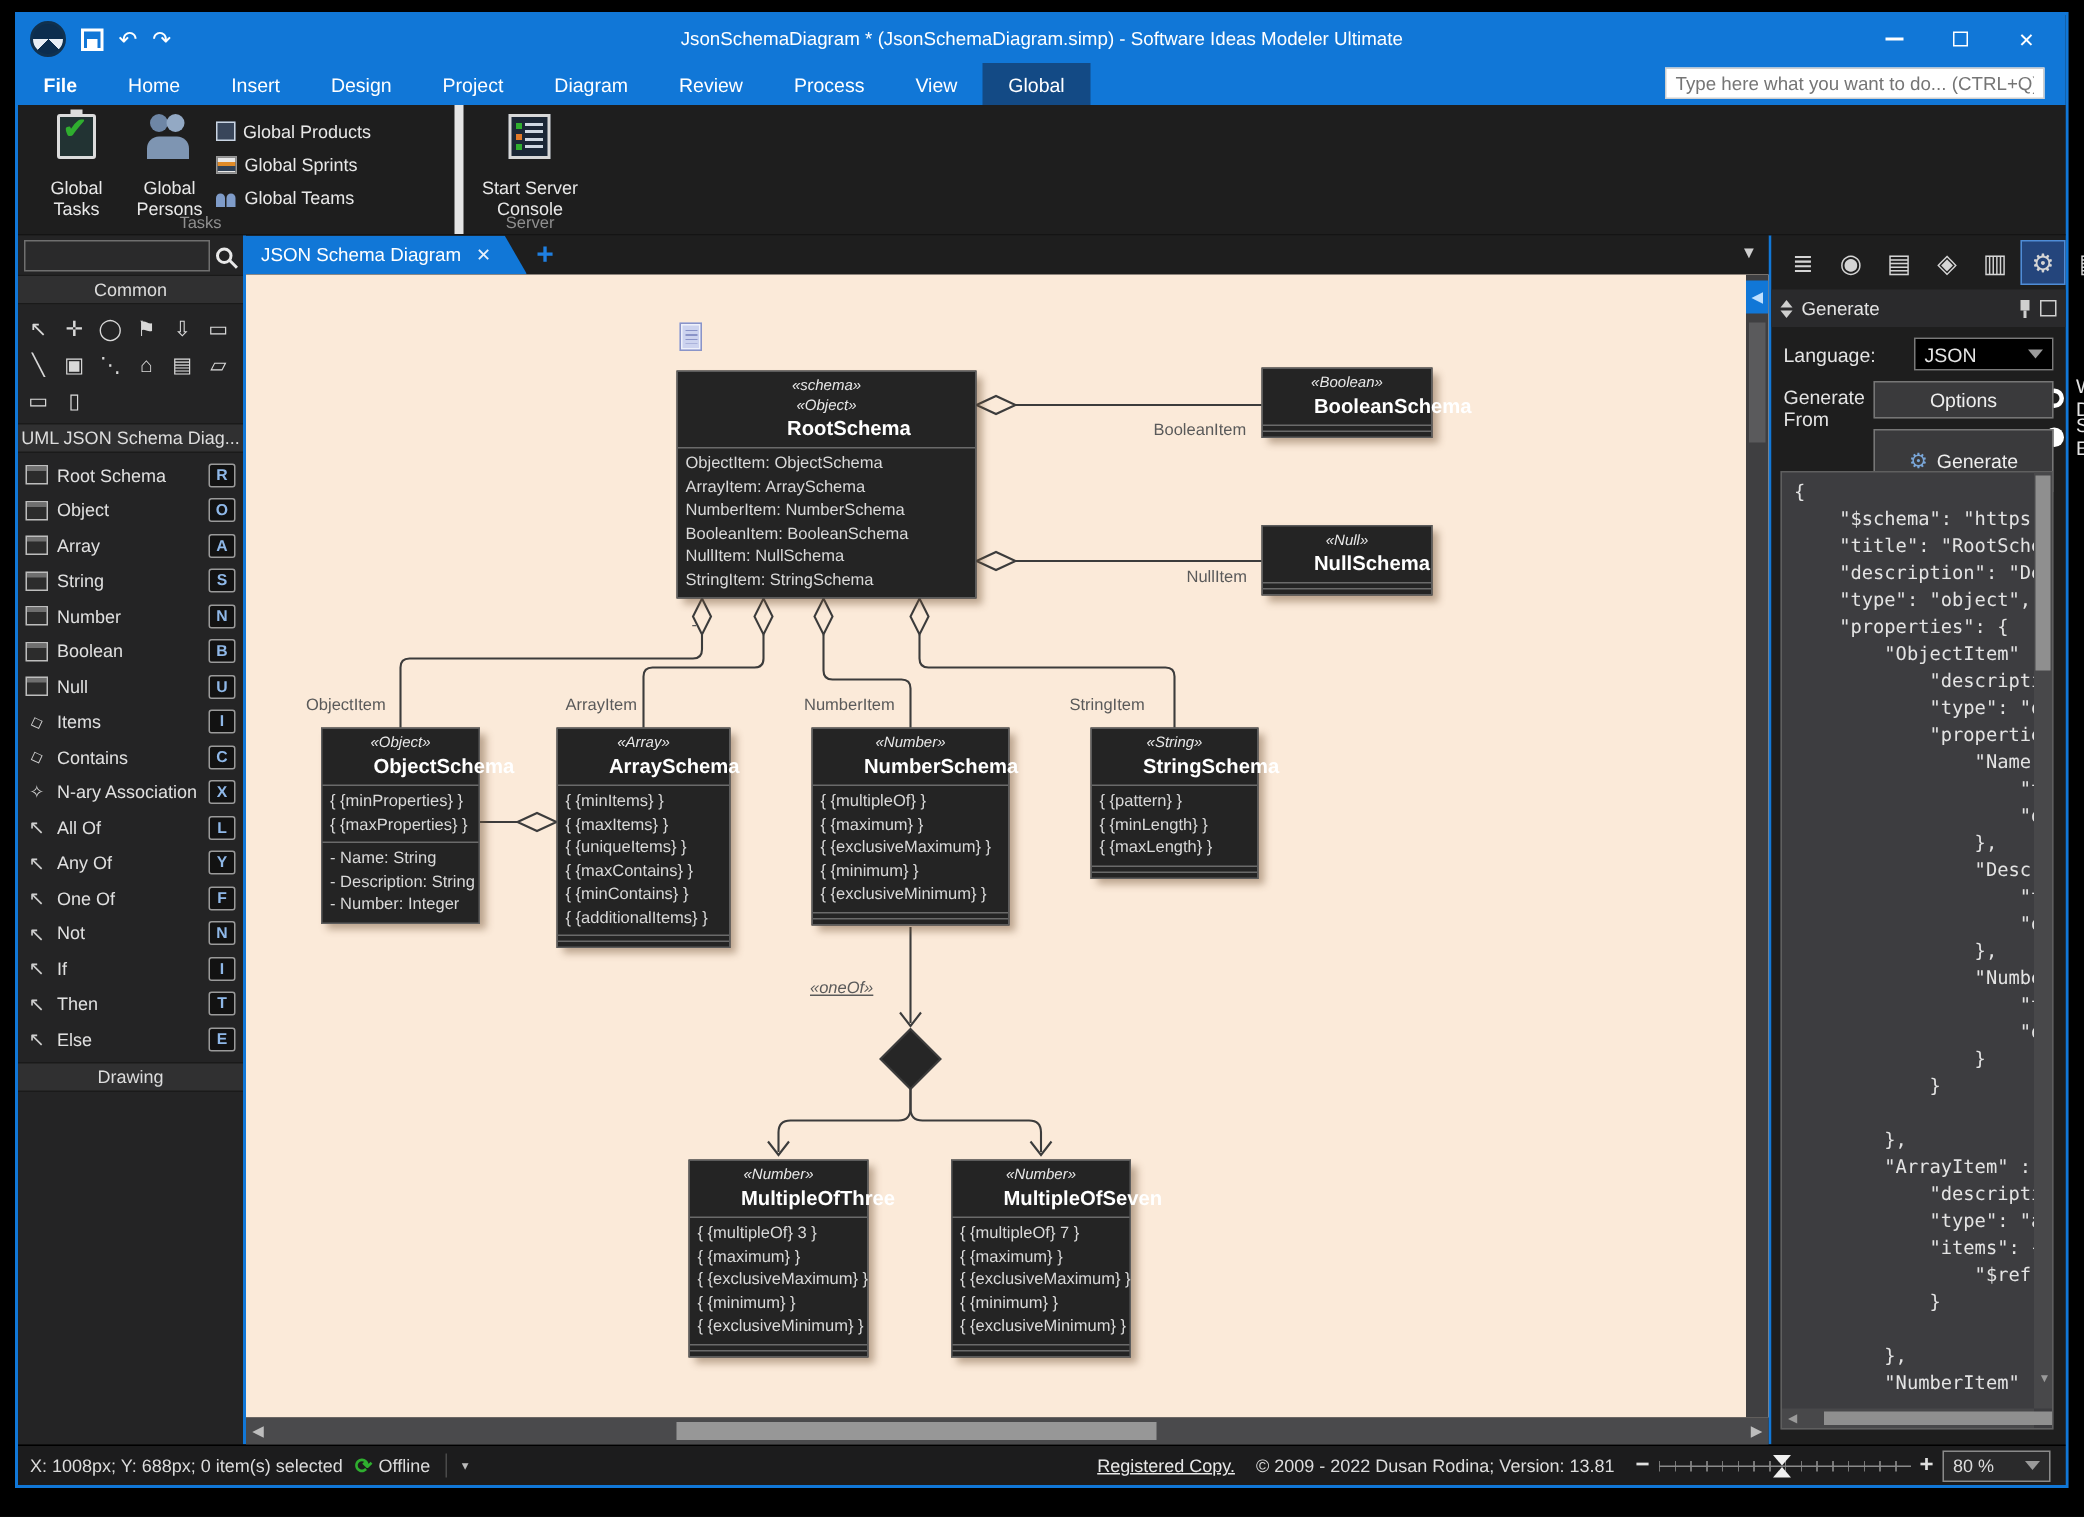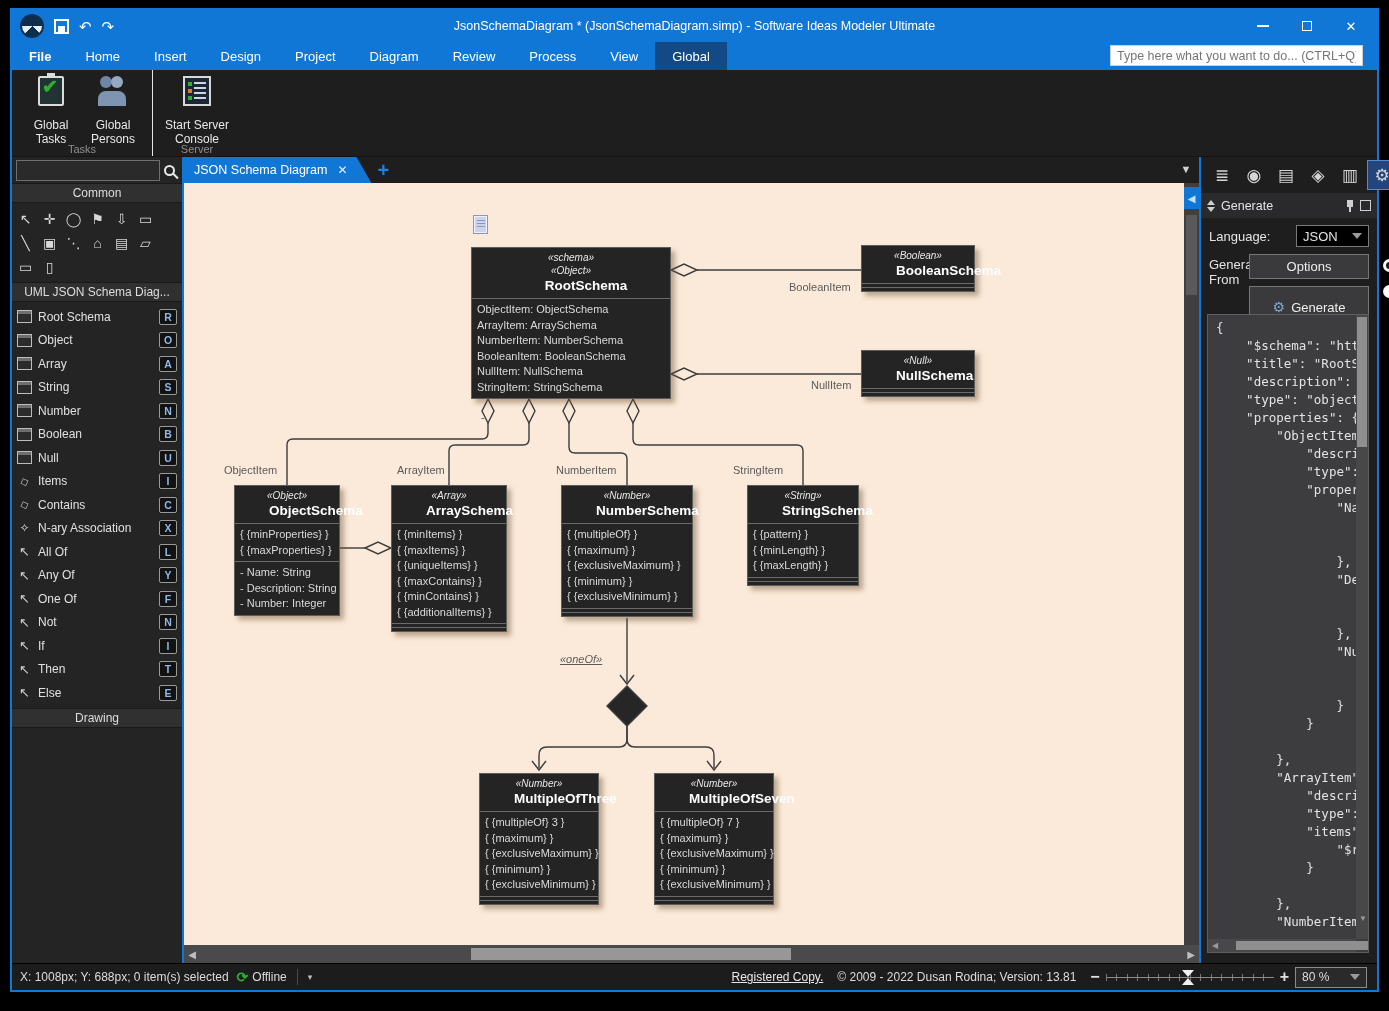--- a/index.html
+++ b/index.html
@@ -22,21 +22,21 @@
   
   .menubar{height:28px;background:#1177d7;display:flex;align-items:stretch;color:#fff;flex:none;position:relative;}
   .menu-item{padding:0 17px;display:flex;align-items:center;font-size:13px;cursor:default;}
   .menu-item.file{font-weight:bold;}
   .menu-item.active{background:#134a85;}
   .cmdsearch{position:absolute;right:14px;top:3px;width:253px;height:21px;background:#fff;border:1px solid #cfcfcf;
     font-size:12.5px;color:#8c8c8c;padding:0 6px;font-family:"Liberation Sans",sans-serif;}
   
   .ribbon{height:87px;background:#1e1e1e;display:flex;flex:none;border-bottom:1px solid #141414;color:#e8e8e8;}
   .rgroup{position:relative;display:flex;align-items:flex-start;padding:4px 8px 14px 8px;}
-  .rgroup+.rgroup{border-left:1px solid #e5e5e5;}
+  .rgroup+.rgroup{border-left:6px solid #e5e5e5;margin-left:48px;}
   .glabel{position:absolute;left:0;right:0;bottom:1px;text-align:center;font-size:11px;color:#8f8f8f;}
   .bigbtn{width:62px;display:flex;flex-direction:column;align-items:center;gap:12px;font-size:12px;text-align:center;line-height:14px;padding-top:2px;}
   .smallcol{display:flex;flex-direction:column;justify-content:flex-start;gap:3px;padding-top:4px;}
   .smallbtn{display:flex;align-items:center;gap:5px;font-size:12px;height:19px;white-space:nowrap;}
   .ic-clip{width:26px;height:30px;border:2px solid #dcdcdc;border-radius:2px;position:relative;background:#233;}
   .ic-clip::before{content:"";position:absolute;top:-5px;left:7px;width:8px;height:5px;background:#dcdcdc;}
   .ic-clip::after{content:"✔";position:absolute;left:2px;top:2px;font-size:19px;color:#2fae2f;font-weight:bold;}
   .ic-persons{width:30px;height:30px;position:relative;}
   .ic-persons::before,.ic-persons::after{content:"";position:absolute;width:12px;height:12px;border-radius:50%;background:#93a9c4;top:0;}
   .ic-persons::before{left:2px;background:#6e86a5;}
@@ -49,21 +49,21 @@
   .ic-team::before{left:0;}
   .ic-team::after{left:7px;}
   .ic-server{width:28px;height:30px;border:2px solid #d8d8d8;background:#1b2736;position:relative;}
   .ic-server::before{content:"";position:absolute;left:3px;top:4px;width:4px;height:18px;
      background:linear-gradient(#2fae2f 0 4px,transparent 4px 7px,#e07828 7px 11px,transparent 11px 14px,#2fae2f 14px 18px);}
   .ic-server::after{content:"";position:absolute;right:3px;top:4px;width:12px;height:18px;
      background:repeating-linear-gradient(#cfd8e2 0 2px,transparent 2px 5px);}
   
   .main{flex:1;display:flex;min-height:0;}
   
-  .sidebar{width:172px;background:#242425;border-right:2px solid #1177d7;display:flex;flex-direction:column;flex:none;color:#e0e0e0;}
+  .sidebar{width:152px;background:#242425;border-right:2px solid #1177d7;display:flex;flex-direction:column;flex:none;color:#e0e0e0;}
   .sb-search{height:26px;display:flex;align-items:center;padding:2px 4px;gap:4px;}
   .sb-search input{flex:1;height:21px;background:#2a2a2b;border:1px solid #6f6f6f;color:#e8e8e8;min-width:0;padding:0 4px;font-size:12px;}
   .mag{width:11px;height:11px;border:2px solid #e8e8e8;border-radius:50%;position:relative;flex:none;margin-right:3px;}
   .mag::after{content:"";position:absolute;width:7px;height:2px;background:#e8e8e8;transform:rotate(45deg);right:-6px;bottom:-3px;}
   .sb-header{height:20px;background:#303031;border-top:1px solid #1a1a1a;border-bottom:1px solid #1a1a1a;
     display:flex;align-items:center;justify-content:center;font-size:12px;color:#ddd;flex:none;}
   .toolbox{display:flex;flex-wrap:wrap;padding:4px 2px;gap:1px;}
   .tbx{width:23px;height:23px;display:flex;align-items:center;justify-content:center;color:#d8d8d8;font-size:14px;}
   .palette{padding:3px 0;}
   .pitem{height:23.5px;display:flex;align-items:center;padding:0 5px;gap:6px;font-size:12px;}
@@ -225,20 +225,34 @@
       <div class="bigbtn">
         <span class="ic-clip"></span>
         <span>Global Tasks</span>
       </div>
       <div class="bigbtn">
         <span class="ic-persons">
             <span class="body"></span>
           </span>
         <span>Global Persons</span>
       </div>
+      <div class="smallcol">
+        <div class="smallbtn">
+          <span class="ic-cube"></span>
+          <span>Global Products</span>
+        </div>
+        <div class="smallbtn">
+          <span class="ic-stack"></span>
+          <span>Global Sprints</span>
+        </div>
+        <div class="smallbtn">
+          <span class="ic-team"></span>
+          <span>Global Teams</span>
+        </div>
+      </div>
       <div class="glabel">Tasks</div>
     </div>
     <div class="rgroup">
       <div class="bigbtn" style="width:72px;">
         <span class="ic-server"></span>
         <span>Start Server Console</span>
       </div>
       <div class="glabel">Server</div>
     </div>
   </div>

